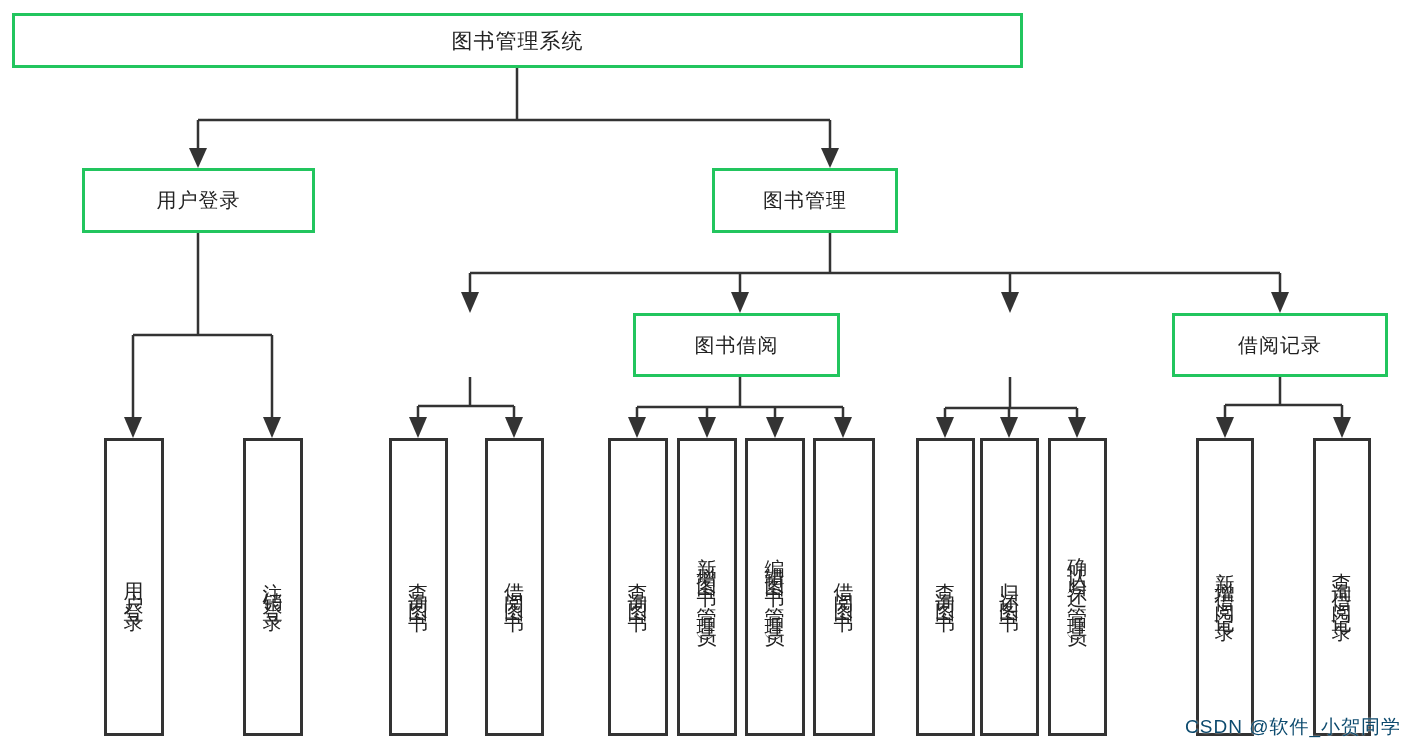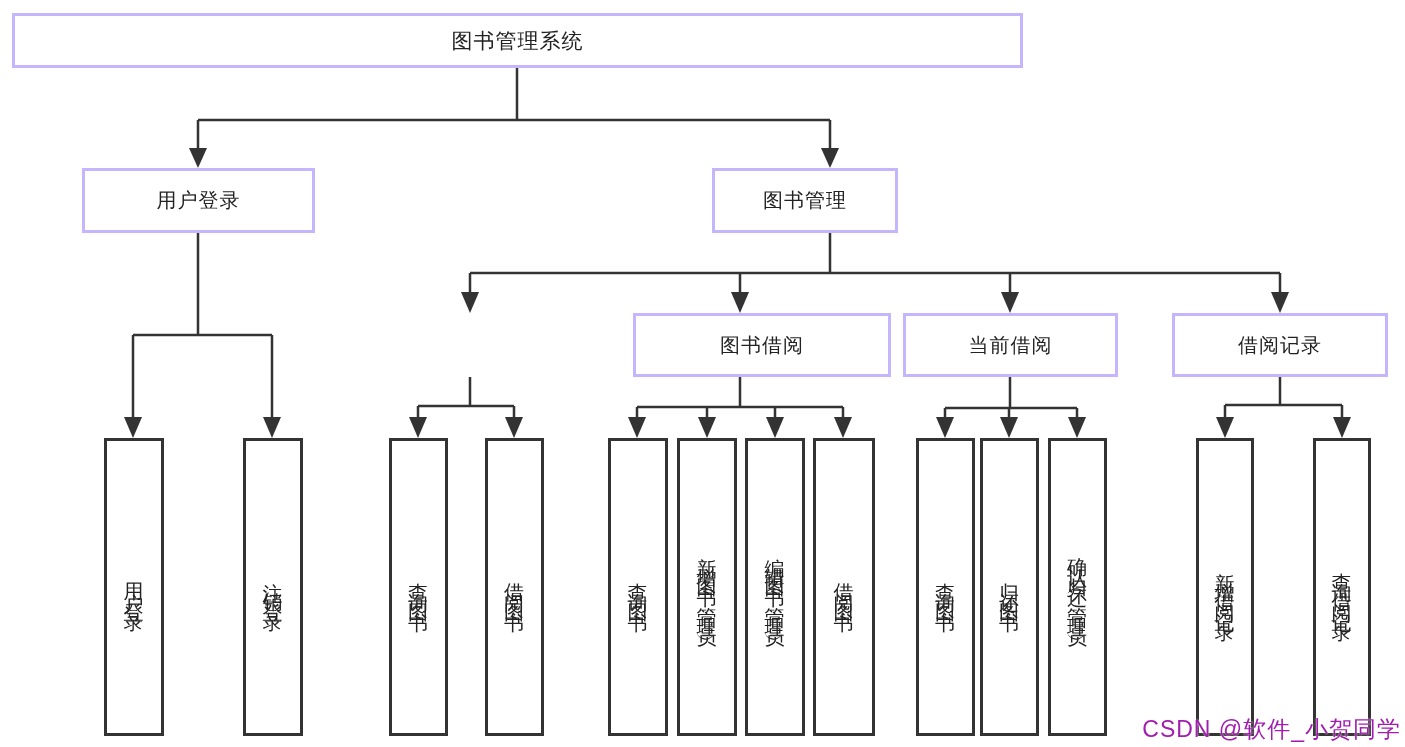--- a/index.html
+++ b/index.html
@@ -8,21 +8,21 @@
     width:1405px;height:747px;
     background:#ffffff;
     font-family:"Liberation Sans", sans-serif;
     color:#222222;
     overflow:hidden;
   }
   #wires{position:absolute;left:0;top:0;width:1405px;height:747px;}
   .node{
     position:absolute;
     box-sizing:border-box;
-    border:3px solid #c4b5fd;
+    border:3px solid #22c55e;
     background:#ffffff;
     display:flex;align-items:center;justify-content:center;
     font-size:20px;
     letter-spacing:1px;
     color:#222222;
     white-space:nowrap;
   }
   .root{font-size:21px;}
   .leaf{
     position:absolute;
@@ -36,22 +36,22 @@
   .leaf span{
     writing-mode:vertical-rl;
     text-orientation:mixed;
     font-size:20px;
     letter-spacing:10px;
     line-height:1;
   }
   .watermark{
     position:absolute;
     right:4px;top:714px;
-    font-size:23px;
-    color:#a21caf;
+    font-size:19px;
+    color:#0c4a6e;
     letter-spacing:1px;
     text-shadow:0 0 2px #ffffff;
     white-space:nowrap;
   }
 </style>
 </head>
 <body>
 
 <div id="stage">
 
@@ -93,22 +93,21 @@
       <polygon points="1216,417 1234,417 1225,438"></polygon>
       <polygon points="1333,417 1351,417 1342,438"></polygon>
     </g>
   </svg>
 
   <div class="node root" style="left:12px;top:13px;width:1011px;height:55px;">图书管理系统</div>
 
   <div class="node" style="left:82px;top:168px;width:233px;height:65px;">用户登录</div>
   <div class="node" style="left:712px;top:168px;width:186px;height:65px;">图书管理</div>
 
-  <div class="node" style="left:633px;top:313px;width:258px;height:64px;text-align:center;">图书借阅</div>
-  <div class="node" style="left:903px;top:313px;width:215px;height:64px;">当前借阅</div>
+  <div class="node" style="left:633px;top:313px;width:207px;height:64px;text-align:center;">图书借阅</div>
   <div class="node" style="left:1172px;top:313px;width:216px;height:64px;">借阅记录</div>
 
   <div class="leaf" style="left:104px;width:60px;">
     <span>用户登录</span>
   </div>
   <div class="leaf" style="left:243px;width:60px;">
     <span>注销登录</span>
   </div>
 
   <div class="leaf" style="left:389px;width:59px;">

